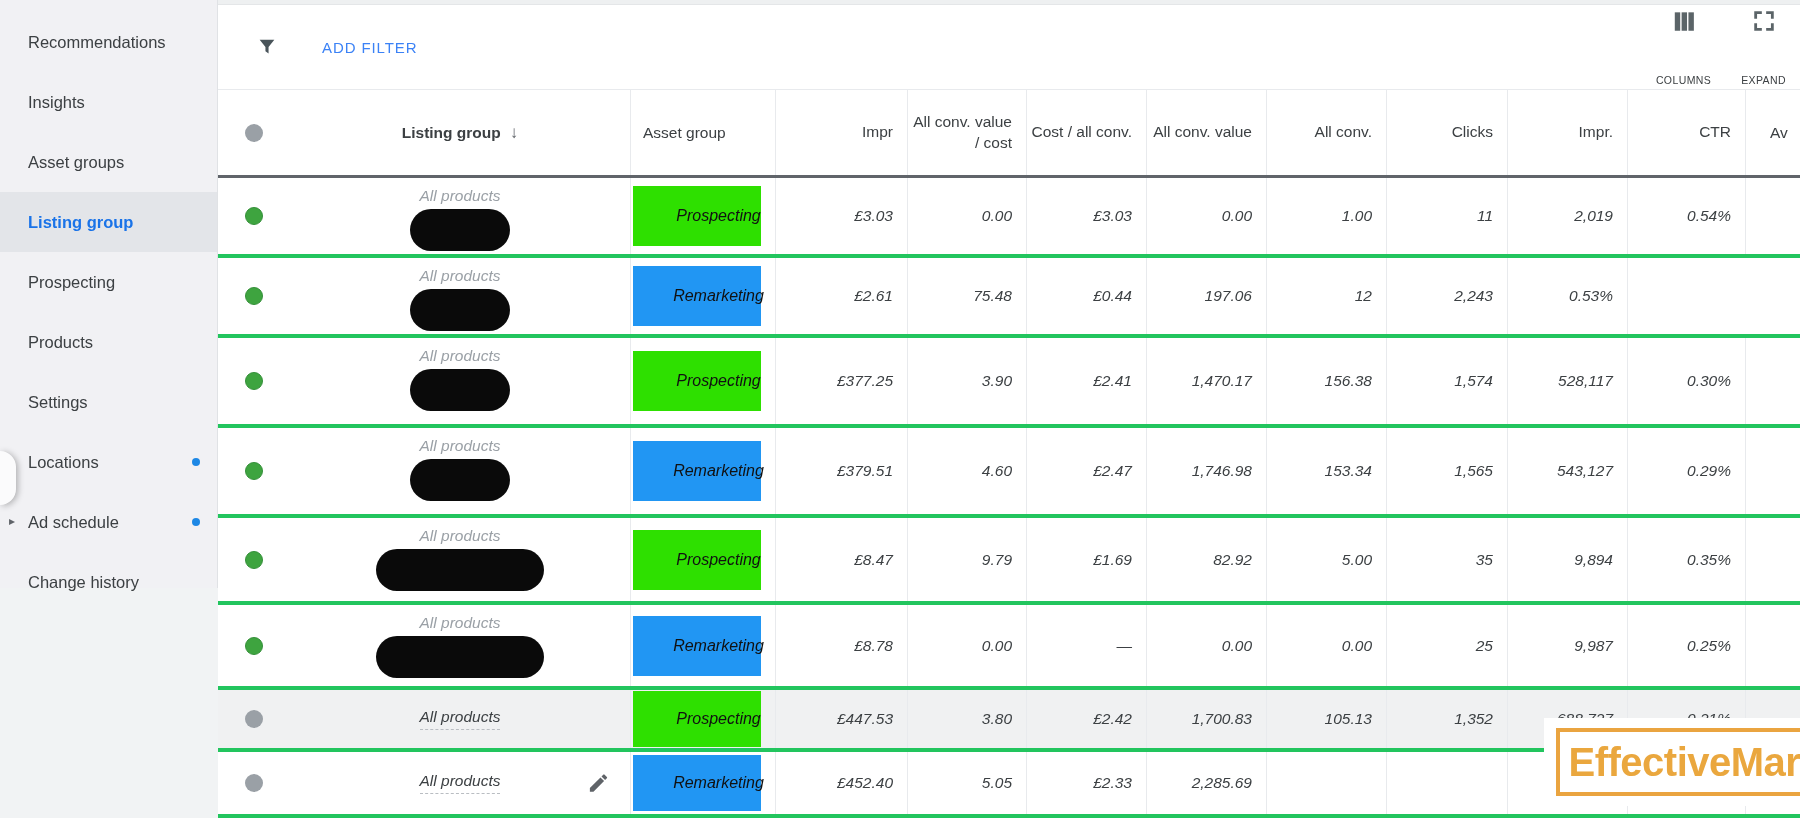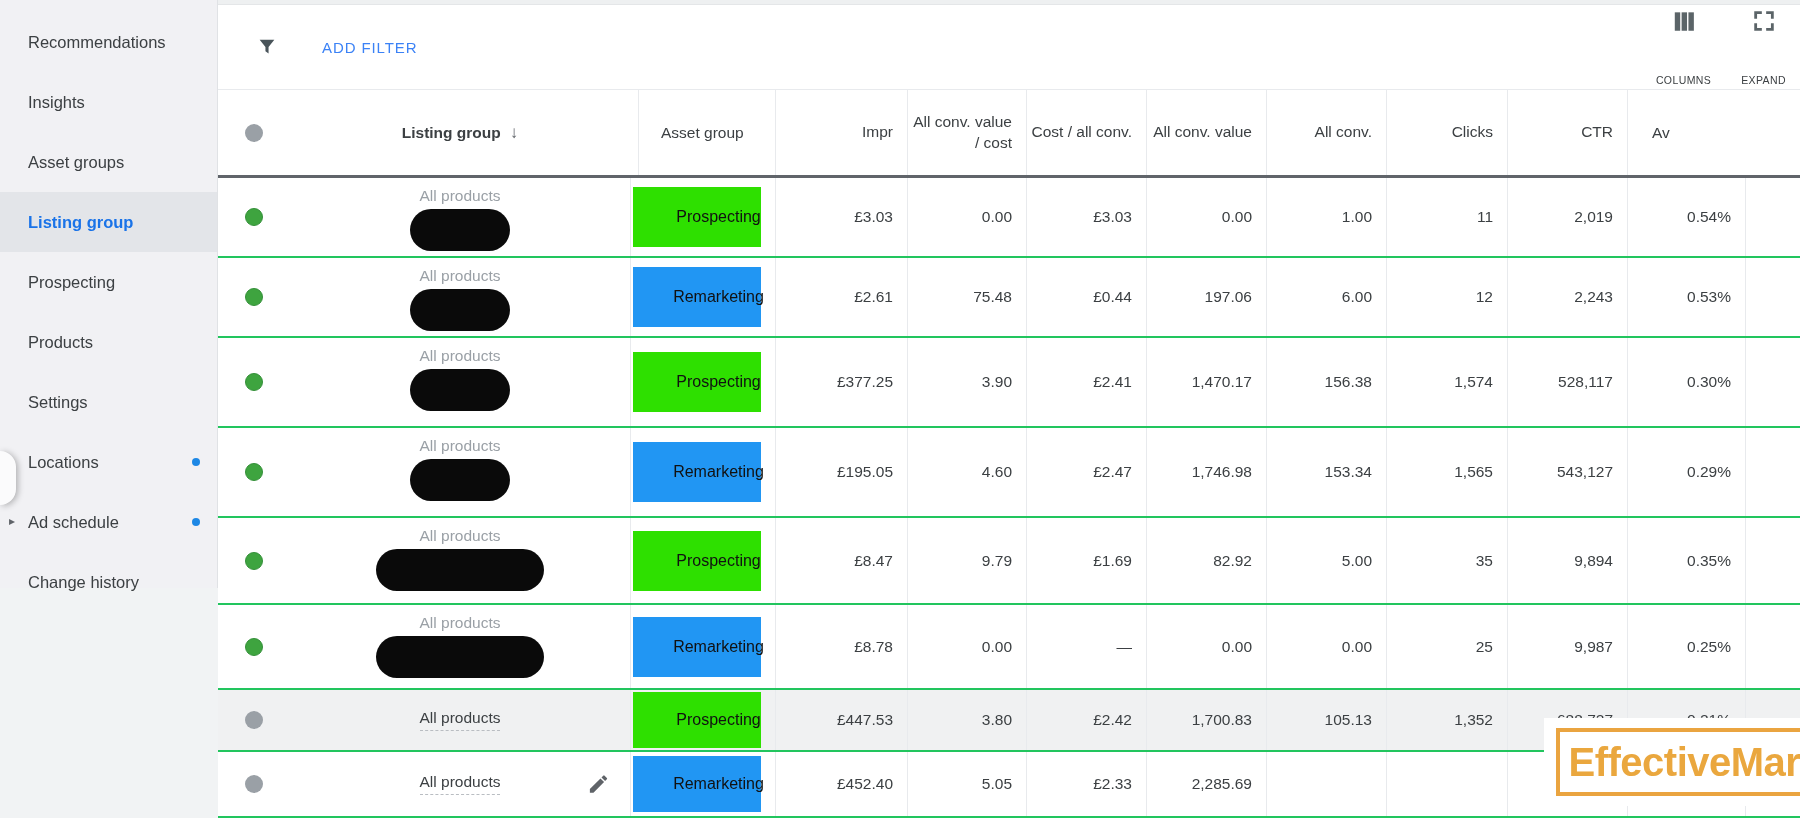--- a/index.html
+++ b/index.html
@@ -42,29 +42,29 @@
 
   
   :root { --grid:72px 340px 145px 132px 119px 120px 120px 120px 121px 120px 118px 1fr; }
   .table { width:1582px; }
   .thead { display:grid; grid-template-columns:var(--grid); height:88px;
     border-bottom:3px solid #60646a; background:#fff; }
   .th { display:flex; align-items:center; font-size:15.5px; color:#3c4043;
     border-left:1px solid #e8eaed; cursor:pointer; }
   .th.no-border { border-left:none; }
   .th.center { justify-content:center; }
-  .th.left { padding-left:22px;margin-left:8px; }
+  .th.left { padding-left:12px; }
   .th.num { justify-content:flex-end; text-align:right; padding-right:14px; line-height:1.35; }
   .th.av { justify-content:flex-start; padding-left:24px; }
   .th-bold { font-weight:700; }
   .sort-arrow { margin-left:9px; font-size:17px; color:#5f6368; font-weight:400; }
   .hdot { width:18px; height:18px; border-radius:50%; background:#9aa0a6; margin:0 auto; }
 
   .row { display:grid; grid-template-columns:var(--grid); background:#fff;
-    border-bottom:2px solid #22c55e; position:relative; }
+    border-bottom:4px solid #22c55e; position:relative;font-style:italic; }
   .row.shaded { background:#f0f1f2; }
   .tbody .row:nth-of-type(1){height:80px}
   .tbody .row:nth-of-type(2){height:80px}
   .tbody .row:nth-of-type(3){height:90px}
   .tbody .row:nth-of-type(4){height:90px}
   .tbody .row:nth-of-type(5){height:87px}
   .tbody .row:nth-of-type(6){height:85px}
   .tbody .row:nth-of-type(7){height:62px}
   .tbody .row:nth-of-type(8){height:66px}
 
@@ -211,20 +211,21 @@
           <span class="th-bold">Listing group</span>
           <span class="sort-arrow">↓</span>
         </div>
         <div class="th left">Asset group</div>
         <div class="th num">Impr</div>
         <div class="th num">All conv. value / cost</div>
         <div class="th num">Cost / all conv.</div>
         <div class="th num">All conv. value</div>
         <div class="th num">All conv.</div>
         <div class="th num">Clicks</div>
+        <div class="th num">Impr.</div>
         <div class="th num">CTR</div>
         <div class="th av">Av</div>
       </div>
       <div class="tbody" id="tbody">
       <div class="row status-green redaction-small asset-green">
         <div class="cell c-status">
           <span class="dot"></span>
         </div>
         <div class="cell c-listing">
           <span class="listing-label">All products</span>
@@ -254,21 +255,20 @@
           <span class="redaction"></span>
 
         </div>
         <div class="cell c-asset">
           <span class="asset-box">Remarketing</span>
         </div>
         <div class="cell num">£2.61</div>
         <div class="cell num">75.48</div>
         <div class="cell num">£0.44</div>
         <div class="cell num">197.06</div>
-        <div class="cell num">6.00</div>
         <div class="cell num">12</div>
         <div class="cell num">2,243</div>
         <div class="cell num">0.53%</div>
         <div class="cell num"></div>
       </div>
 
       <div class="row status-green redaction-small asset-green">
         <div class="cell c-status">
           <span class="dot"></span>
         </div>
@@ -296,21 +296,21 @@
           <span class="dot"></span>
         </div>
         <div class="cell c-listing">
           <span class="listing-label">All products</span>
           <span class="redaction"></span>
 
         </div>
         <div class="cell c-asset">
           <span class="asset-box">Remarketing</span>
         </div>
-        <div class="cell num">£195.05</div>
+        <div class="cell num">£379.51</div>
         <div class="cell num">4.60</div>
         <div class="cell num">£2.47</div>
         <div class="cell num">1,746.98</div>
         <div class="cell num">153.34</div>
         <div class="cell num">1,565</div>
         <div class="cell num">543,127</div>
         <div class="cell num">0.29%</div>
         <div class="cell num"></div>
       </div>
 

